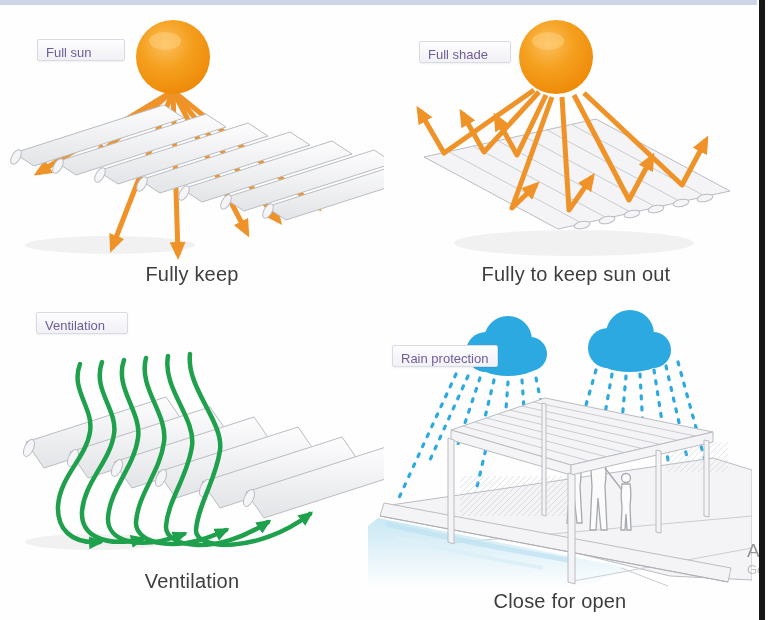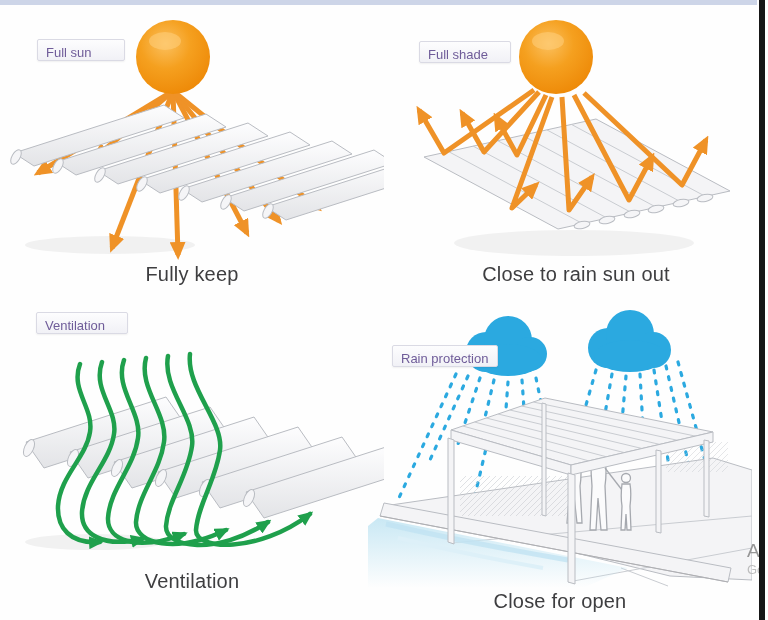--- a/index.html
+++ b/index.html
@@ -142,21 +142,21 @@
         <path class="ray" marker-end="url(#m2)" d="M200,88 L298,180 L322,135"></path>
       </g>
       <g>
         <circle cx="172" cy="52" r="37" fill="url(#sunGrad2)"></circle>
         <ellipse cx="164" cy="36" rx="16" ry="9" fill="#FFCF7E" opacity="0.55"></ellipse>
       </g>
     </svg>
     <div class="tag" style="left:35px;top:36px;width:92px">
       <span class="tag-text">Full shade</span>
     </div>
-    <div class="caption" style="top:258px">Close to rain sun out</div>
+    <div class="caption" style="top:258px">Fully to keep sun out</div>
   </section>
 
   <section class="panel" style="left:0;top:292px;height:310px">
     <svg width="384" height="275" viewBox="0 0 384 275">
       <defs>
         <marker id="m3" markerUnits="userSpaceOnUse" markerWidth="15" markerHeight="13" refX="11" refY="6.5" orient="auto">
           <path d="M0,0 L15,6.5 L0,13 Z" class="vent-head"></path>
         </marker>
       </defs>
       <ellipse class="shadow" cx="95" cy="250" rx="70" ry="8"></ellipse>

